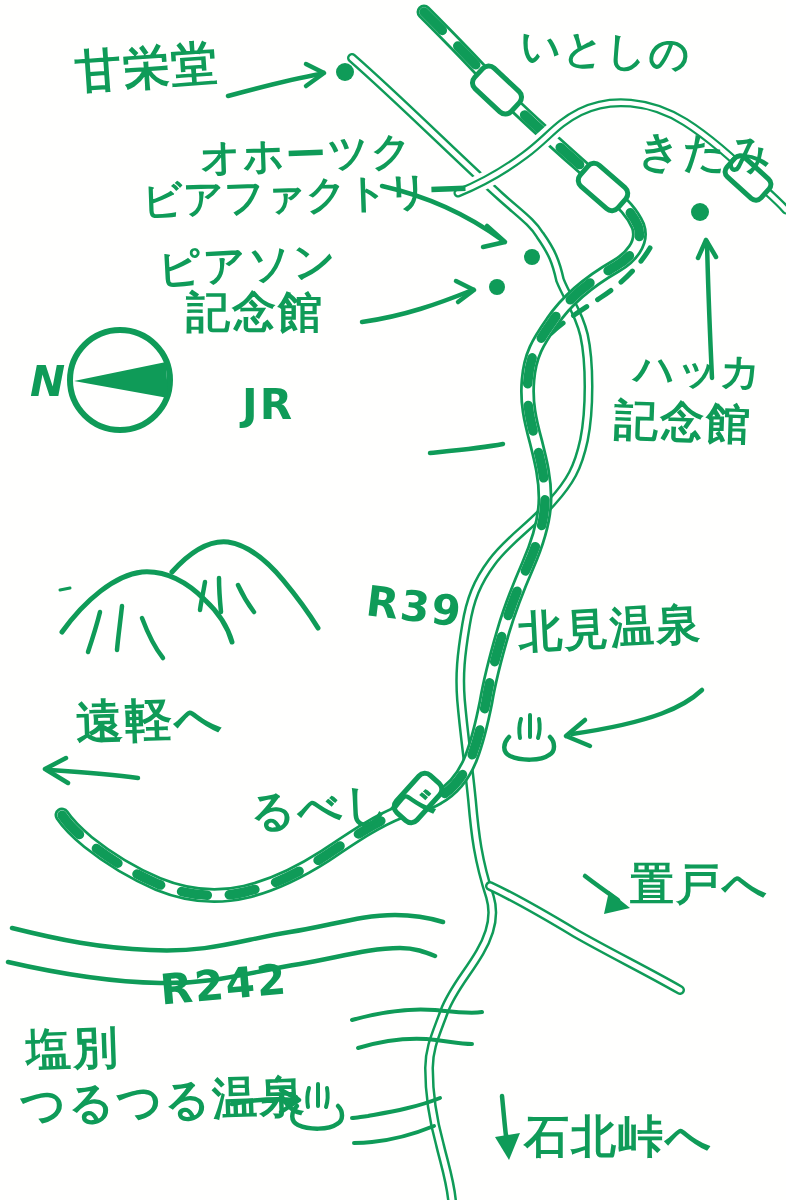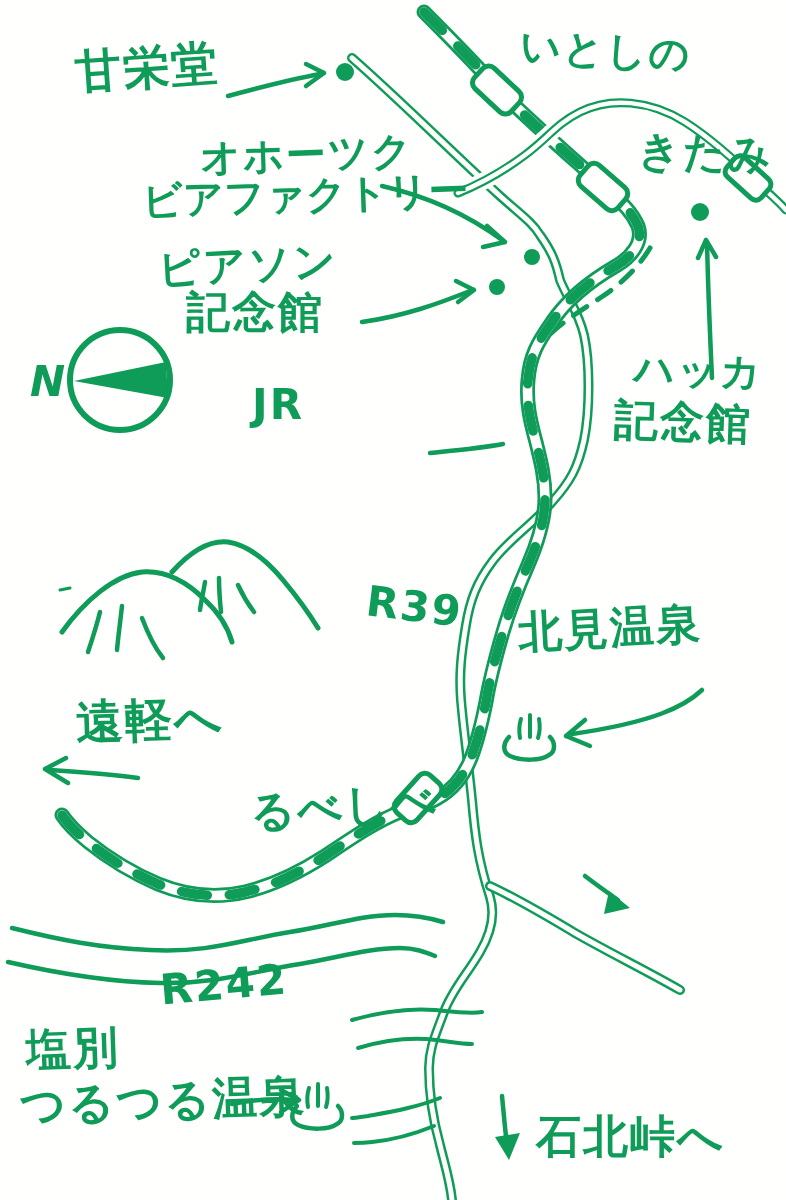--- a/index.html
+++ b/index.html
@@ -155,31 +155,32 @@
 
 <div class="lbl" style="left:200px;top:134px;font-size:40px;transform:rotate(-2deg);">オホーツク</div>
 <div class="lbl" style="left:142px;top:175px;font-size:40px;transform:rotate(-2deg);letter-spacing:0;">ビアファクトリー</div>
 
 <div class="lbl" style="left:158px;top:244px;font-size:42px;transform:rotate(-3deg);">ピアソン</div>
 <div class="lbl" style="left:186px;top:290px;font-size:44px;">記念館</div>
 
 <div class="lbl" style="left:634px;top:350px;font-size:40px;transform:rotate(2deg);">ハッカ</div>
 <div class="lbl" style="left:614px;top:400px;font-size:44px;transform:rotate(2deg);">記念館</div>
 
-<div class="lbl" style="left:252px;top:384px;font-size:42px;">JR</div>
+<div class="lbl" style="left:242px;top:384px;font-size:42px;">JR</div>
 
 <div class="lbl" style="left:366px;top:586px;font-size:42px;transform:rotate(7deg);">R39</div>
 
 <div class="lbl" style="left:518px;top:606px;font-size:44px;transform:rotate(-3deg);">北見温泉</div>
 
 <div class="lbl" style="left:76px;top:696px;font-size:47px;transform:rotate(-2deg);">遠軽へ</div>
 
 <div class="lbl" style="left:250px;top:784px;font-size:44px;transform:rotate(-4deg);">るべしべ</div>
 
+<div class="lbl" style="left:630px;top:862px;font-size:44px;">置戸へ</div>
 
 <div class="lbl" style="left:160px;top:964px;font-size:42px;transform:rotate(-5deg);">R242</div>
 
 <div class="lbl" style="left:26px;top:1026px;font-size:45px;transform:rotate(-2deg);">塩別</div>
 <div class="lbl" style="left:20px;top:1078px;font-size:45px;transform:rotate(-2deg);">つるつる温泉</div>
 
-<div class="lbl" style="left:524px;top:1114px;font-size:45px;margin-left:12px;">石北峠へ</div>
+<div class="lbl" style="left:524px;top:1114px;font-size:45px;">石北峠へ</div>
 
 </div>
 
 </body></html>

